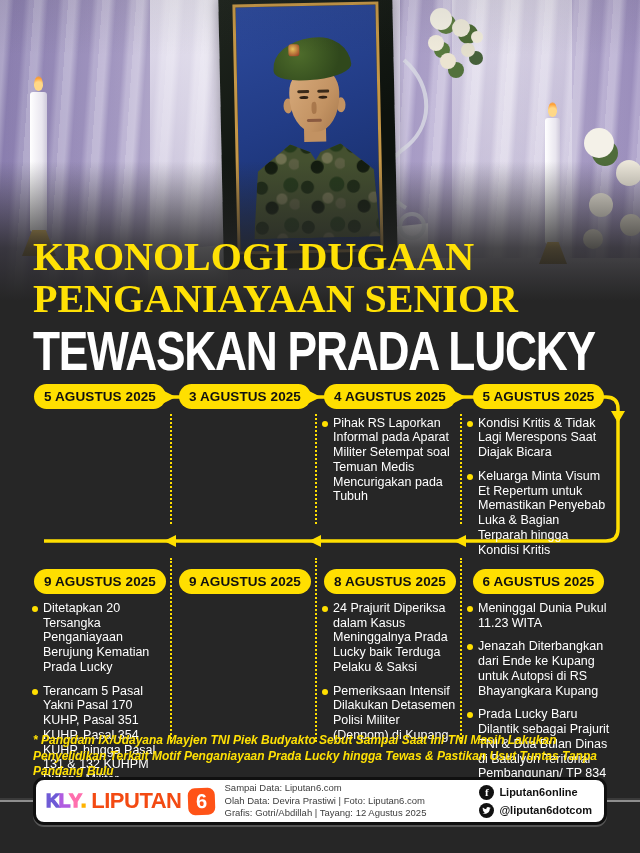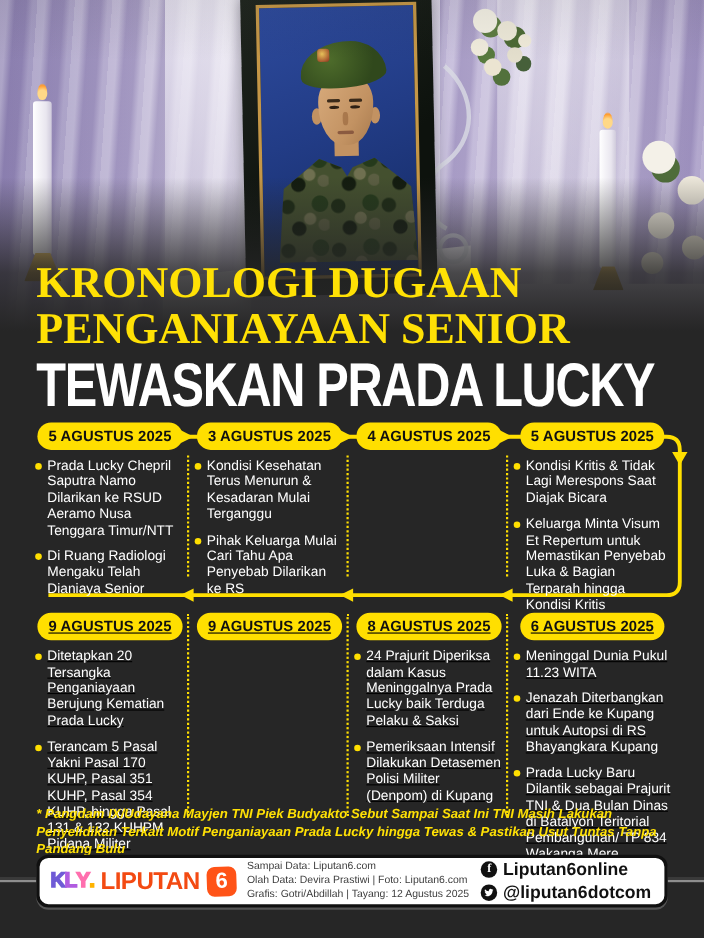--- a/index.html
+++ b/index.html
@@ -90,21 +90,21 @@
   .title-yellow{font-family:"Liberation Serif",serif;font-weight:bold;color:#ffe105;
     font-size:40px;line-height:1.05;letter-spacing:0;}
   .title-white{font-family:"Liberation Sans",sans-serif;font-weight:bold;color:#ffffff;
     font-size:54px;line-height:1.0;letter-spacing:-1.5px;transform:scale(.82,1.04);
     transform-origin:left top;white-space:nowrap;margin-top:2px;}
 
   
   .connectors{position:absolute;left:0;top:0;z-index:1;}
   .timeline{position:absolute;left:30px;top:384px;width:582px;z-index:2;}
   .trow{display:grid;grid-template-columns:140px 140px 140px 147px;column-gap:5px;}
-  .trow.r2{margin-top:0;text-decoration:underline;}
+  .trow.r2{margin-top:12px;}
   .tcol{display:flex;flex-direction:column;align-items:center;}
   .pill{background:#ffdf00;color:#101010;font-weight:bold;font-size:13.5px;
     padding:4.5px 10px 5px;border-radius:14px;white-space:nowrap;letter-spacing:.1px;}
   .items{width:100%;padding:7px 2px 0 2px;display:flex;flex-direction:column;gap:9px;}
   .item{display:flex;gap:5px;}
   .dot{flex:0 0 auto;width:6px;height:6px;border-radius:50%;background:#ffdf00;margin-top:5px;}
   .itx{color:#ffffff;font-size:12.5px;line-height:1.18;font-weight:500;}
   .sep{position:absolute;border-left:2px dotted #ffdf00;width:0;}
   .sep.r1{top:30px;height:110px;}
   .sep.r2{top:174px;height:184px;}
@@ -127,21 +127,21 @@
   .six-box{width:27px;height:27px;background:#ff5317;border-radius:7px;color:#fff;
     font-weight:bold;font-size:20px;display:flex;align-items:center;justify-content:center;
     transform:rotate(-2deg);margin-left:2px;}
   .credits{flex:1 1 auto;color:#3d3d3d;font-size:9.5px;line-height:1.35;}
   .socials{flex:0 0 auto;display:flex;flex-direction:column;gap:3px;align-items:flex-start;}
   .social-row{display:flex;align-items:center;gap:5px;cursor:pointer;}
   .social-ic{width:15px;height:15px;border-radius:50%;background:#111;color:#fff;
     display:flex;align-items:center;justify-content:center;}
   .social-ic svg{display:block;}
   .fb-glyph{font-family:"Liberation Serif",serif;font-weight:bold;font-size:11px;line-height:1;}
-  .handle{font-size:16px;font-weight:bold;color:#111;text-align:right;}
+  .handle{font-size:11px;font-weight:bold;color:#111;text-align:right;}
 </style>
 </head>
 <body>
 
 <div class="stage">
 
   <div class="photo">
     <div class="drapes"></div>
     <div class="drape-texture"></div>
     <div class="curtain-mid"></div>
@@ -198,46 +198,32 @@
     <polygon points="611,411 625,411 618,423" fill="#ffdf00"></polygon>
     <polygon points="176,535 176,547 164,541" fill="#ffdf00"></polygon>
     <polygon points="321,535 321,547 309,541" fill="#ffdf00"></polygon>
     <polygon points="466,535 466,547 454,541" fill="#ffdf00"></polygon>
   </svg>
 
   <div class="timeline">
     <div class="trow r1">
         <div class="tcol">
           <div class="pill">5 AGUSTUS 2025</div>
-          <div class="items">
-            <div class="item">
-              <span class="dot"></span>
-              <span class="itx">Prada Lucky Chepril Saputra Namo Dilarikan ke RSUD Aeramo Nusa Tenggara Timur/NTT</span>
-            </div>
-            <div class="item">
-              <span class="dot"></span>
-              <span class="itx">Di Ruang Radiologi Mengaku Telah Dianiaya Senior</span>
-            </div>
-          </div>
         </div>
         <div class="tcol">
           <div class="pill">3 AGUSTUS 2025</div>
-          <div class="items">
-            <div class="item">
-              <span class="dot"></span>
-              <span class="itx">Kondisi Kesehatan Terus Menurun &amp; Kesadaran Mulai Terganggu</span>
-            </div>
-            <div class="item">
-              <span class="dot"></span>
-              <span class="itx">Pihak Keluarga Mulai Cari Tahu Apa Penyebab Dilarikan ke RS</span>
-            </div>
-          </div>
         </div>
         <div class="tcol">
           <div class="pill">4 AGUSTUS 2025</div>
+          <div class="items">
+            <div class="item">
+              <span class="dot"></span>
+              <span class="itx">Pihak RS Laporkan Informal pada Aparat Militer Setempat soal Temuan Medis Mencurigakan pada Tubuh</span>
+            </div>
+          </div>
         </div>
         <div class="tcol">
           <div class="pill">5 AGUSTUS 2025</div>
           <div class="items">
             <div class="item">
               <span class="dot"></span>
               <span class="itx">Kondisi Kritis &amp; Tidak Lagi Merespons Saat Diajak Bicara</span>
             </div>
             <div class="item">
               <span class="dot"></span>

